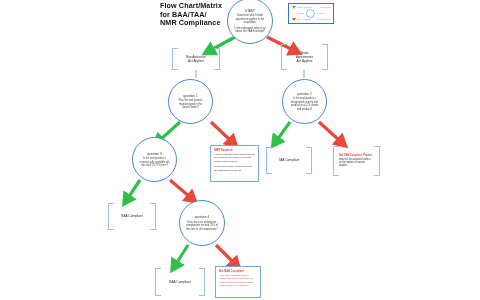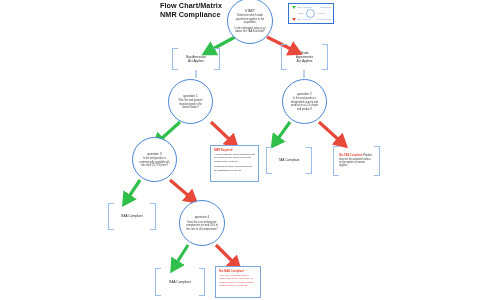--- a/index.html
+++ b/index.html
@@ -195,20 +195,21 @@
 
     <line x1="170" y1="180" x2="190" y2="197" stroke="#e8483a" stroke-width="3.2" marker-end="url(#mr)"></line>
 
     <line x1="188" y1="245" x2="176" y2="264" stroke="#2fbf4a" stroke-width="3.2" marker-end="url(#mg)"></line>
 
     <line x1="216" y1="245" x2="234" y2="263" stroke="#e8483a" stroke-width="3.2" marker-end="url(#mr)"></line>
   </svg>
 
   <div class="title">
     <div>Flow Chart/Matrix</div>
+    <div>for BAA/TAA/</div>
     <div>NMR Compliance</div>
   </div>
 
   <div class="legend">
     <div class="lrow">
       <span class="tri green"></span>
       <span class="lg-label">Yes</span>
       <span class="lg-bar" style="width:9px;"></span>
       <span class="lg-bar" style="width:11px;margin-left:auto;"></span>
     </div>

